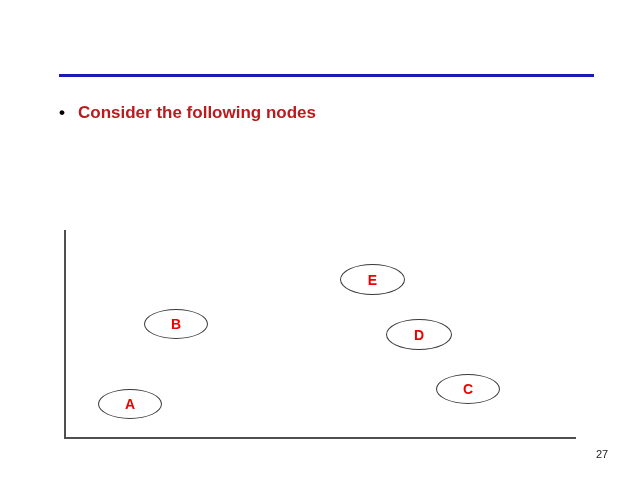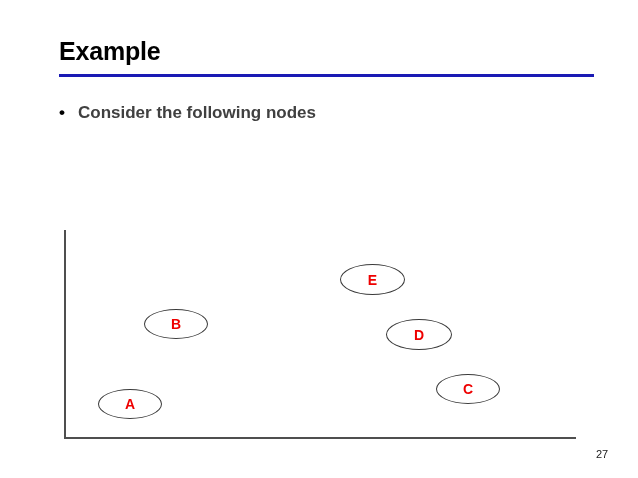--- a/index.html
+++ b/index.html
@@ -58,21 +58,21 @@
     line-height: 22px;
     font-weight: bold;
     color: #000000;
     width: 19px;
     display: inline-block;
   }
   .bullet-text {
     font-size: 17px;
     line-height: 22px;
     font-weight: bold;
-    color: #404040;
+    color: #b91c1c;
   }
 
   
   .plot {
     position: absolute;
     left: 0;
     top: 0;
     width: 638px;
     height: 478px;
     pointer-events: none;
@@ -121,21 +121,20 @@
     font-size: 11px;
     color: #1a1a1a;
     line-height: 13px;
   }
 </style>
 </head>
 <body>
 
 <div class="slide">
 
-  <div class="slide-title">Example</div>
 
   <div class="title-rule"></div>
 
   <div class="bullet-row">
     <span class="bullet-dot">•</span>
     <span class="bullet-text">Consider the following nodes</span>
   </div>
 
   <div class="plot">
     <div class="axis-y"></div>

